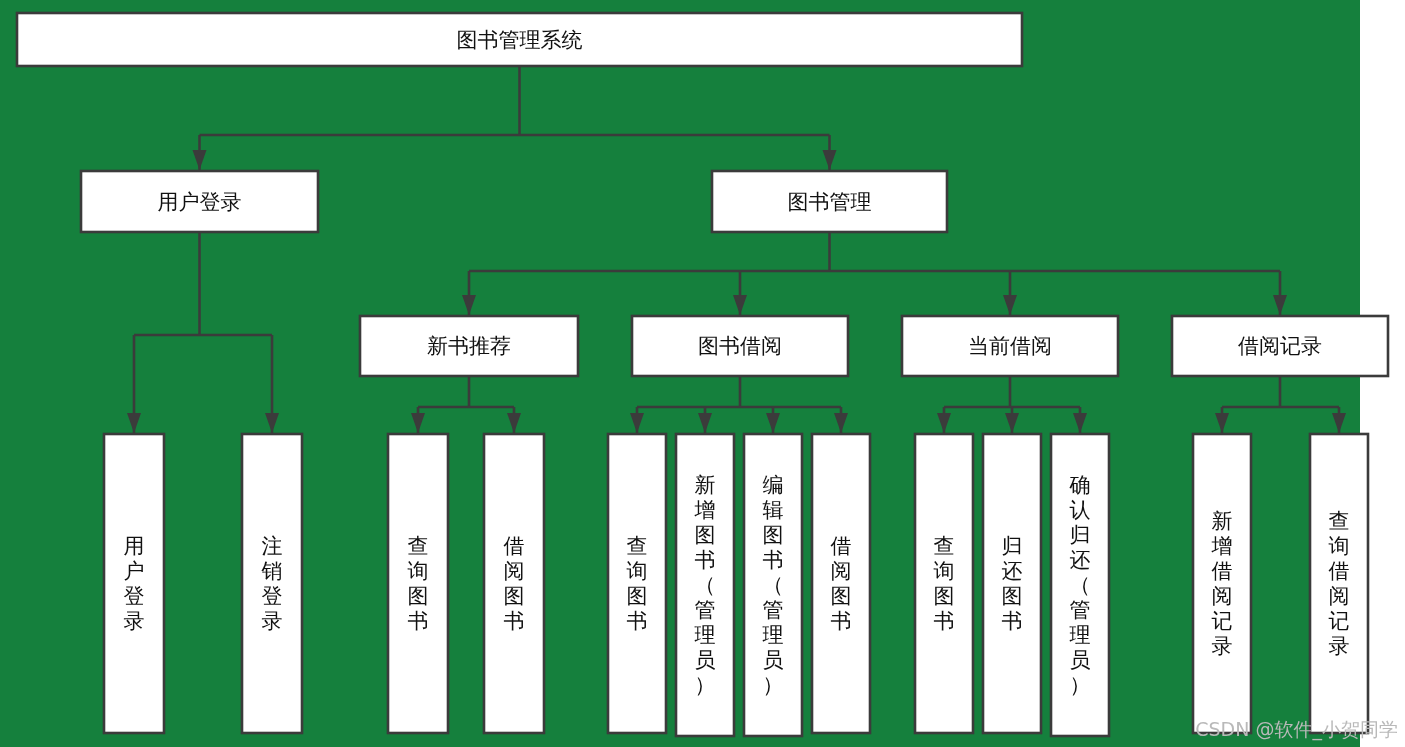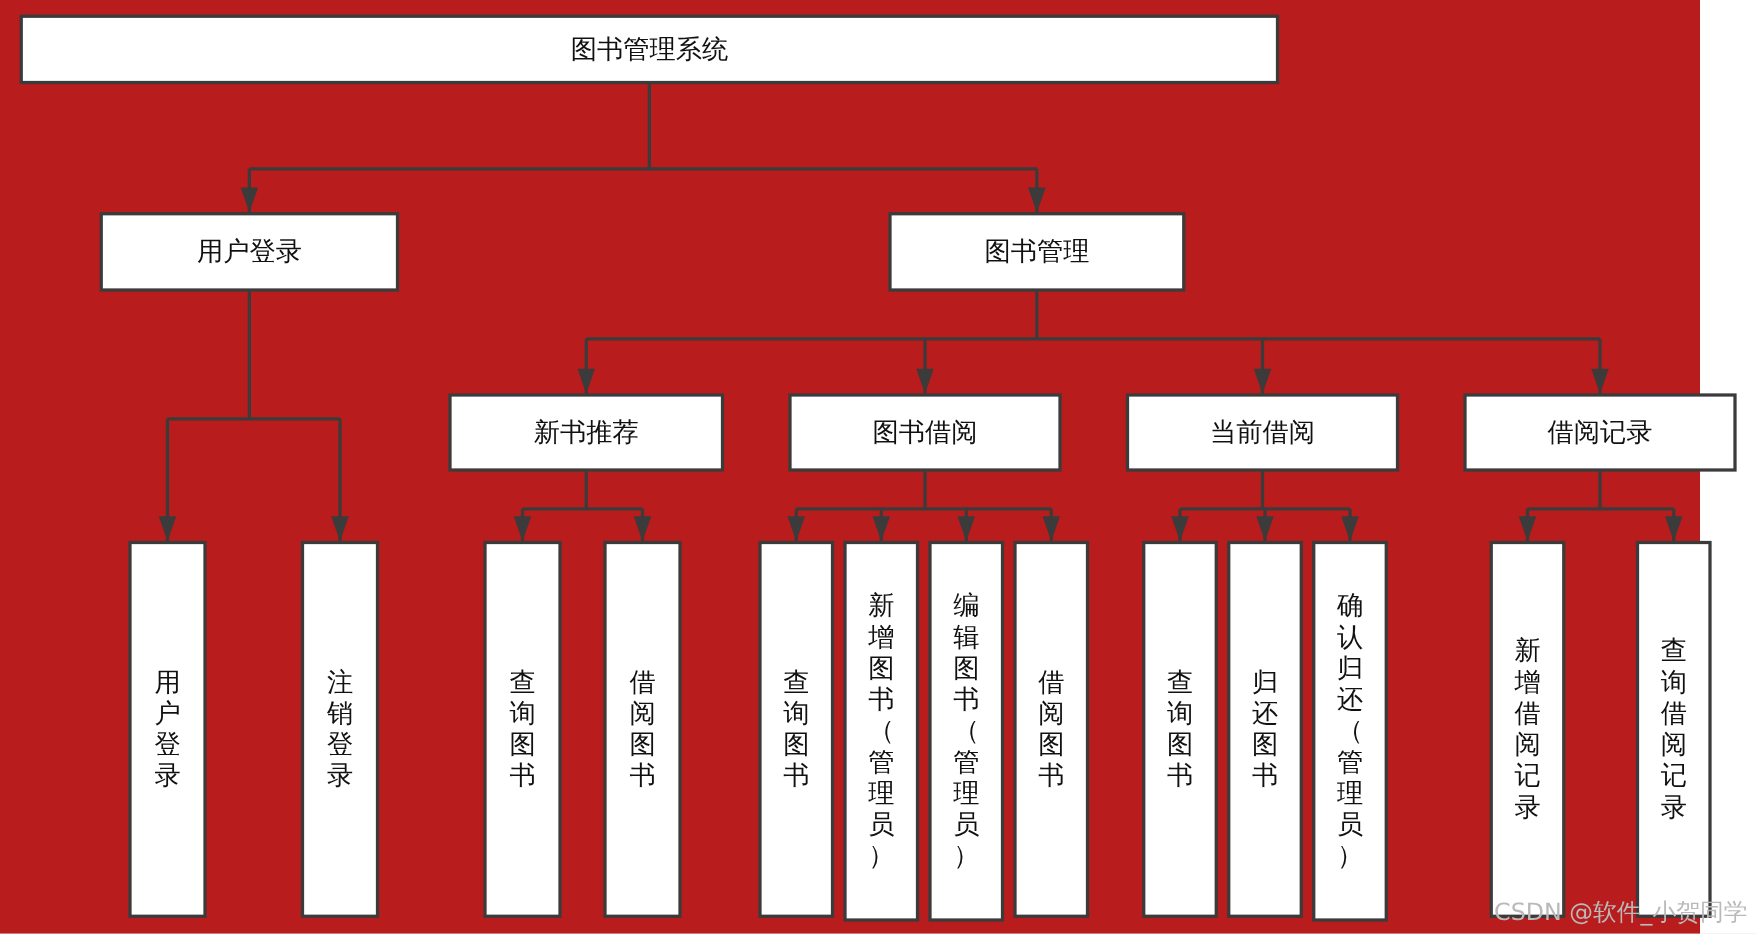--- a/index.html
+++ b/index.html
@@ -11,21 +11,21 @@
   body {
     width: 1405px;
     height: 747px;
     overflow: hidden;
     font-family: "DejaVu Sans", "Liberation Sans", sans-serif;
   }
   #diagram-root {
     position: relative;
     width: 1360px;
     height: 747px;
-    background: #b91c1c;
+    background: #15803d;
   }
   svg.diagram-canvas {
     position: absolute;
     left: 0;
     top: 0;
     width: 1405px;
     height: 747px;
     display: block;
   }
   .node-box {

